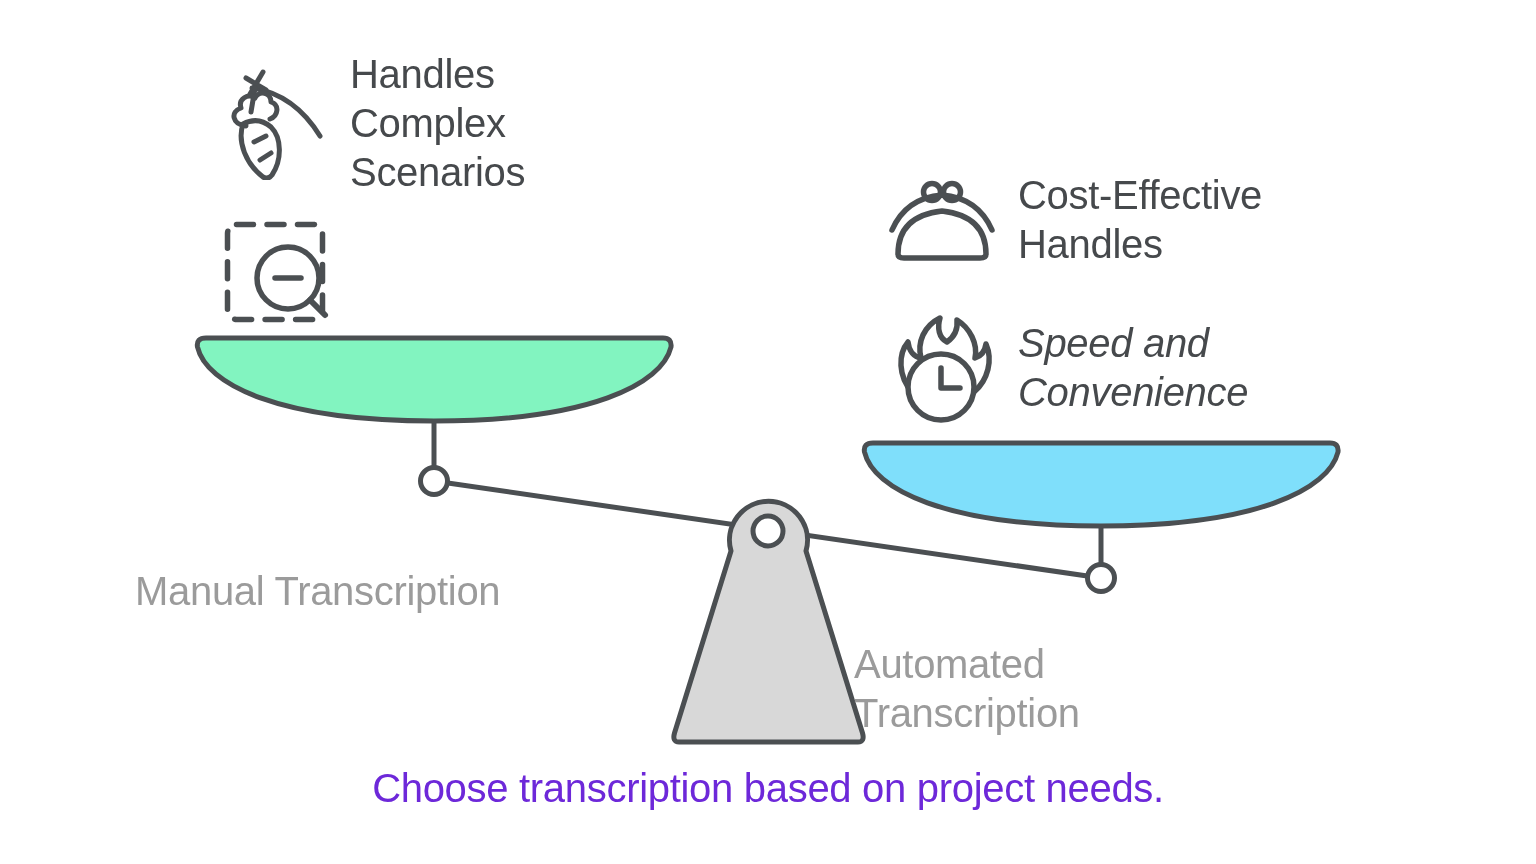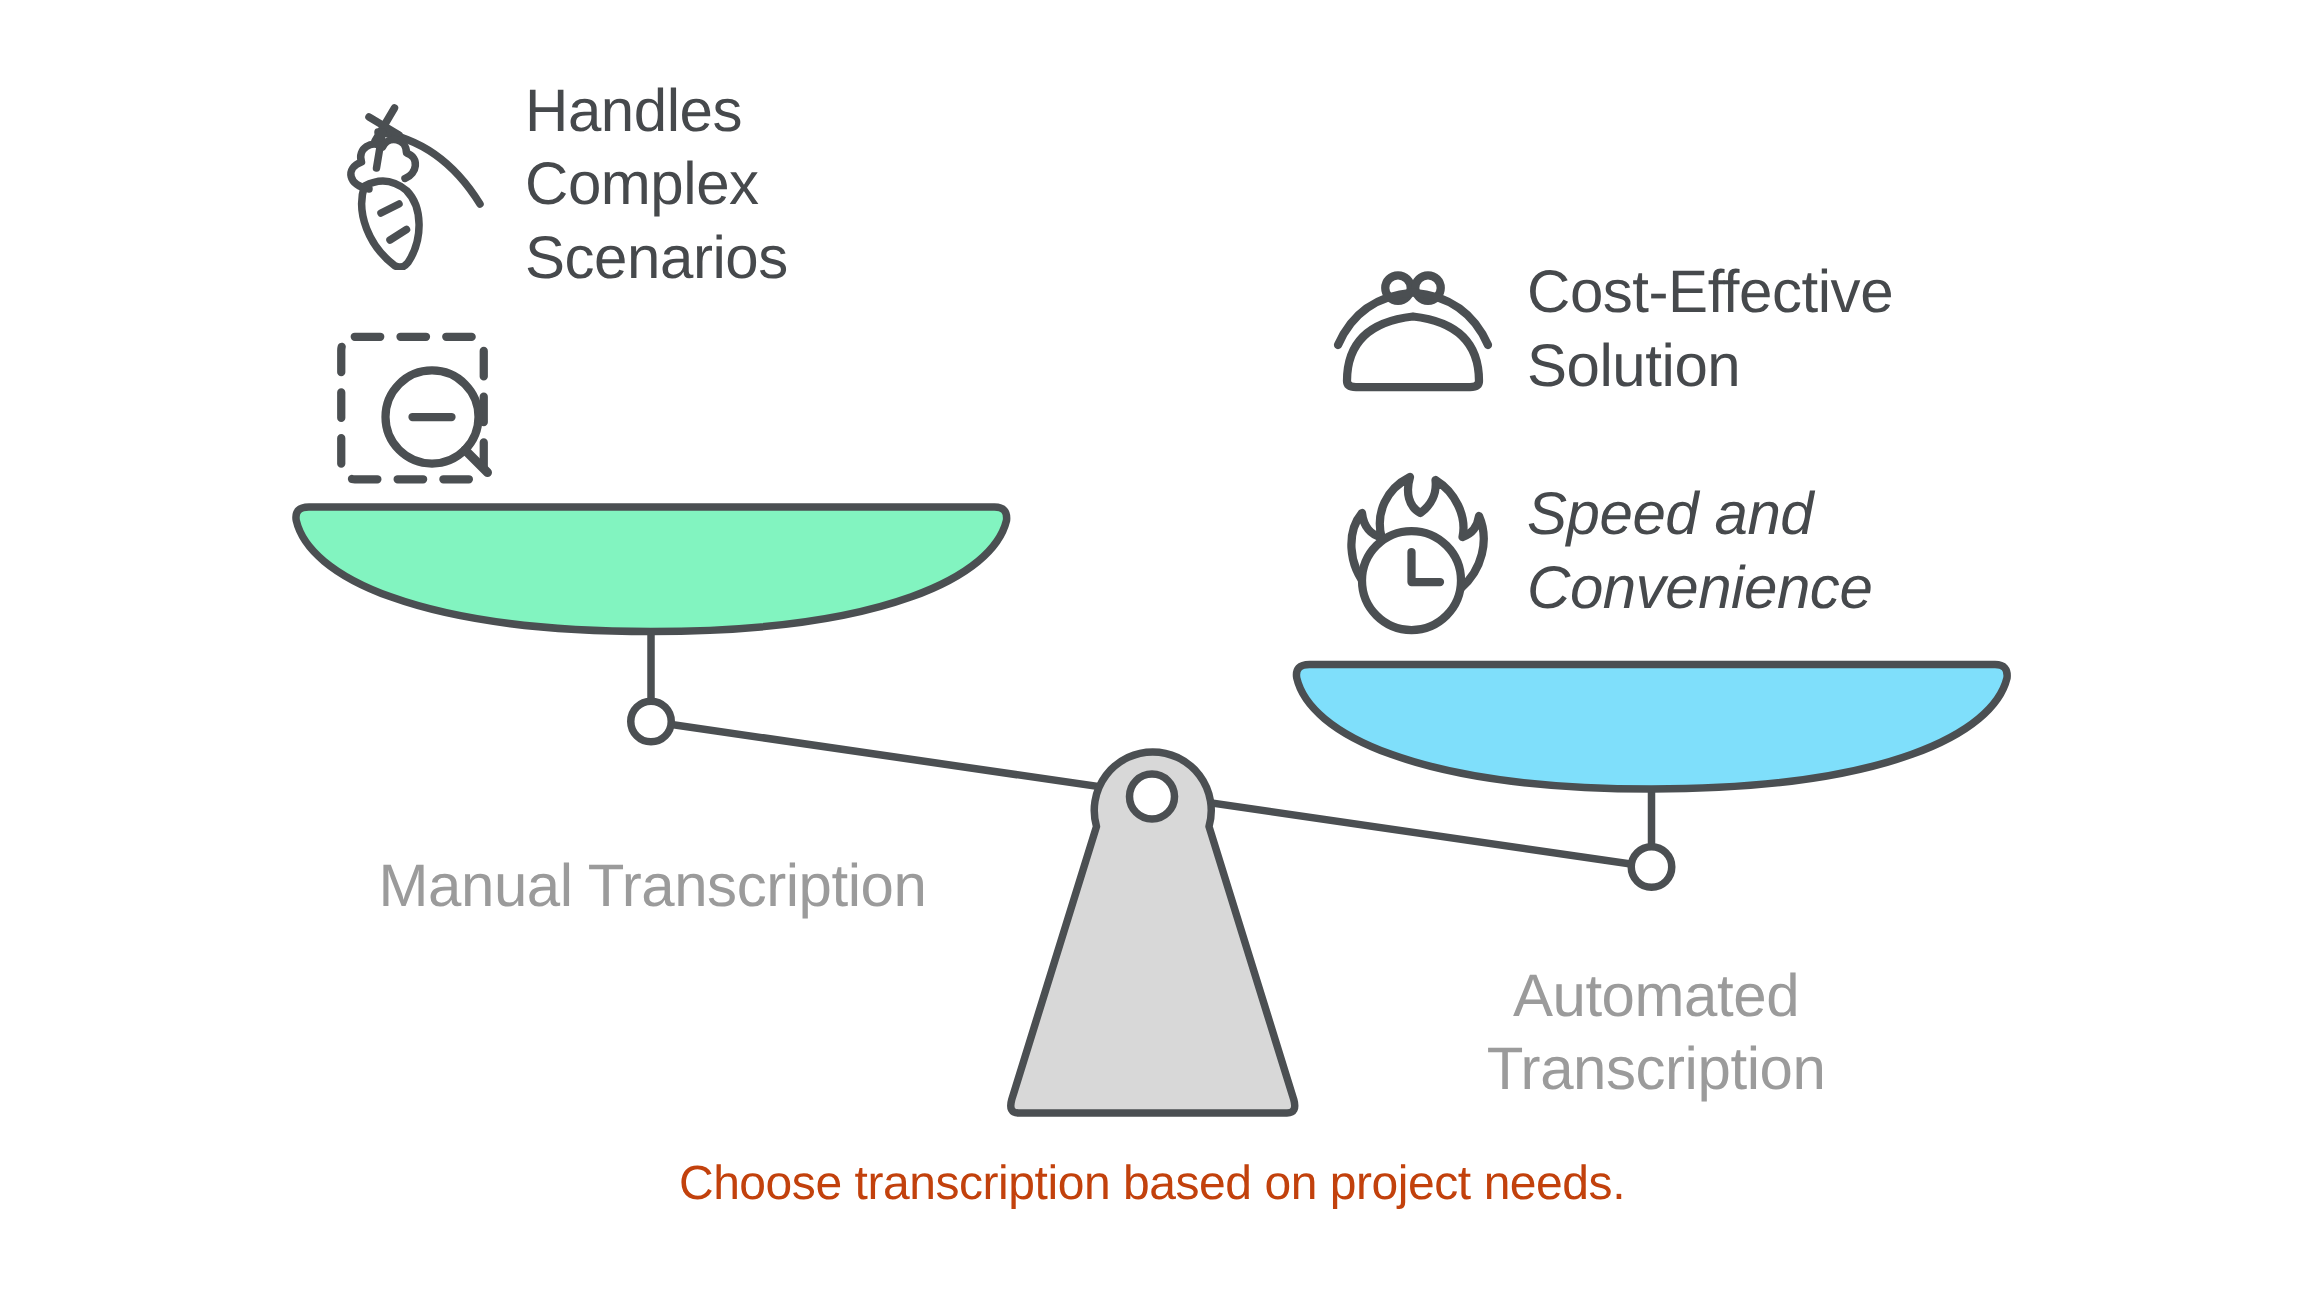--- a/index.html
+++ b/index.html
@@ -6,25 +6,25 @@
   .canvas{
     position:relative;width:1536px;height:864px;background:#ffffff;
     overflow:hidden;font-family:"Liberation Sans",sans-serif;
   }
   .abs{position:absolute;}
   .feature-label{
     color:#46494c;font-size:40px;line-height:49px;white-space:pre-line;
     letter-spacing:-0.3px;
   }
   .pan-label{
-    color:#9b9b9b;font-size:40px;line-height:49px;text-align:center;
+    color:#9b9b9b;font-size:40px;line-height:49px;text-align:left;
     white-space:pre-line;letter-spacing:-0.3px;
   }
   .caption{
-    color:#c2410c;font-size:32px;line-height:49px;text-align:center;
+    color:#6d28d9;font-size:40px;line-height:49px;text-align:center;
     width:1536px;letter-spacing:-0.3px;
   }
   svg{display:block;}
 </style>
 </head>
 <body>
 
 <div class="canvas">
 
   <svg class="abs" style="left:0;top:0;" width="1536" height="864" viewBox="0 0 1536 864">
@@ -75,21 +75,21 @@
     <path d="M 86 79 L 101 94" stroke="#4b4f52" stroke-width="6" stroke-linecap="round"></path>
   </svg>
 
   <svg class="abs" style="left:888px;top:178px;" width="112" height="88" viewBox="0 0 112 88" fill="none" stroke="#4b4f52" stroke-width="5.5" stroke-linecap="round" stroke-linejoin="round">
     <circle cx="44" cy="14" r="8.5"></circle>
     <circle cx="64" cy="14" r="8.5"></circle>
     <path d="M 4 52 Q 18 20 54 17 Q 90 20 104 52"></path>
     <path d="M 10 76 Q 10 38 54 33 Q 98 38 98 76 Q 98 80 92 80 L 16 80 Q 10 80 10 76 Z"></path>
   </svg>
   <div class="abs feature-label" style="left:1018px;top:171px;">Cost-Effective
-Solution</div>
+Handles</div>
 
   <svg class="abs" style="left:894px;top:312px;" width="102" height="112" viewBox="0 0 102 112">
     <path d="M 18 80 C 4 64 4 42 14 30 C 15 39 20 45 27 46 C 23 30 30 14 46 6
              C 43 16 45 26 53 30 C 60 25 64 17 63 8 C 76 16 84 32 81 46
              C 87 44 91 39 92 32 C 99 48 94 68 80 80" fill="none" stroke="#4b4f52" stroke-width="5.5" stroke-linecap="round" stroke-linejoin="round"></path>
     <circle cx="47" cy="75" r="33" fill="#ffffff" stroke="#4b4f52" stroke-width="5.5"></circle>
     <path d="M 47 56 L 47 76 L 66 76" fill="none" stroke="#4b4f52" stroke-width="5.5" stroke-linecap="round" stroke-linejoin="round"></path>
   </svg>
   <div class="abs feature-label" style="left:1018px;top:319px;font-style:italic;">Speed and
 Convenience</div>

